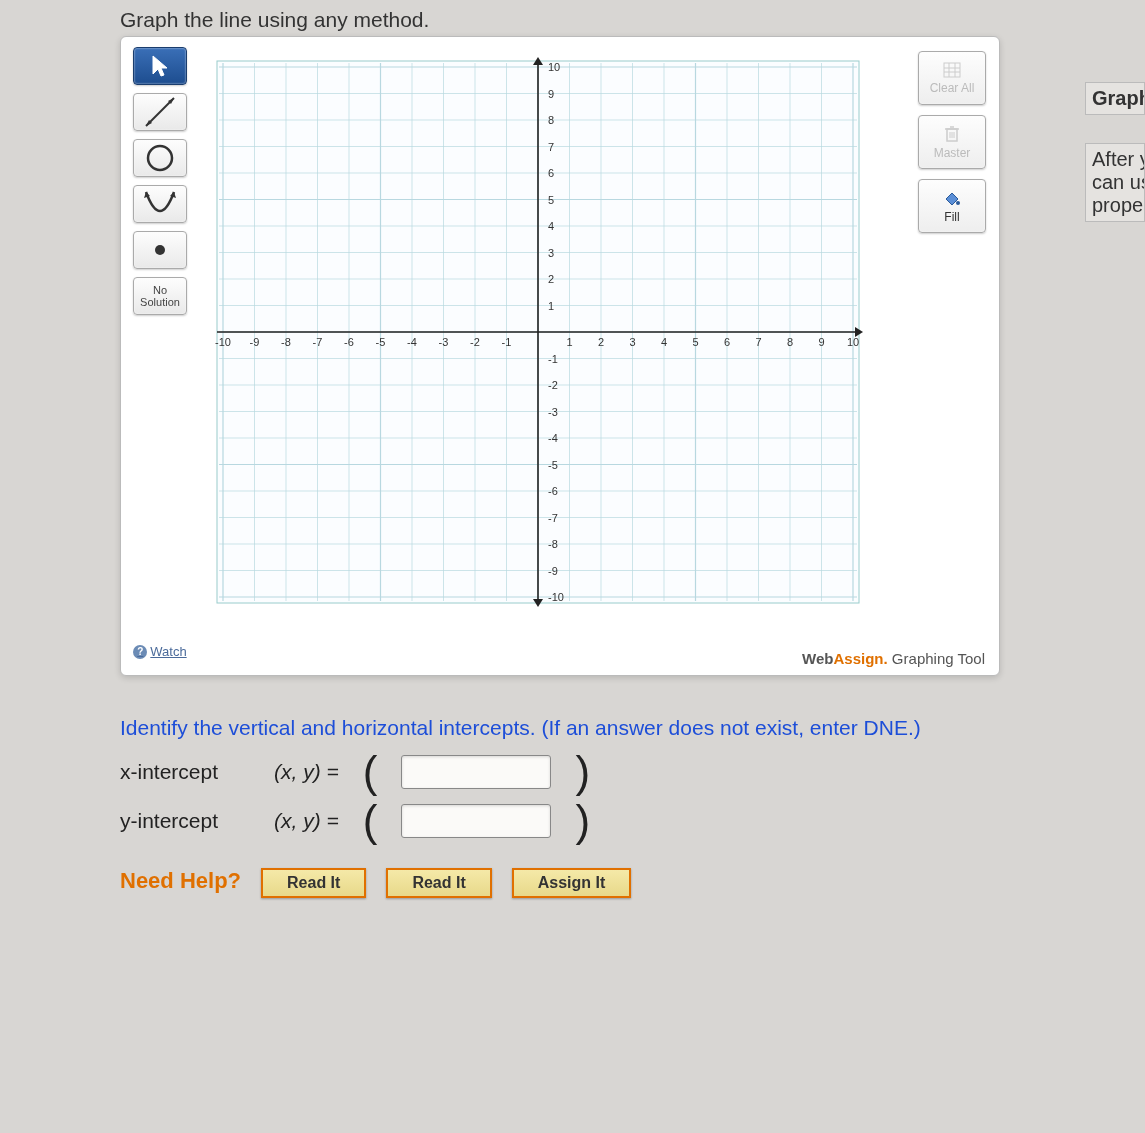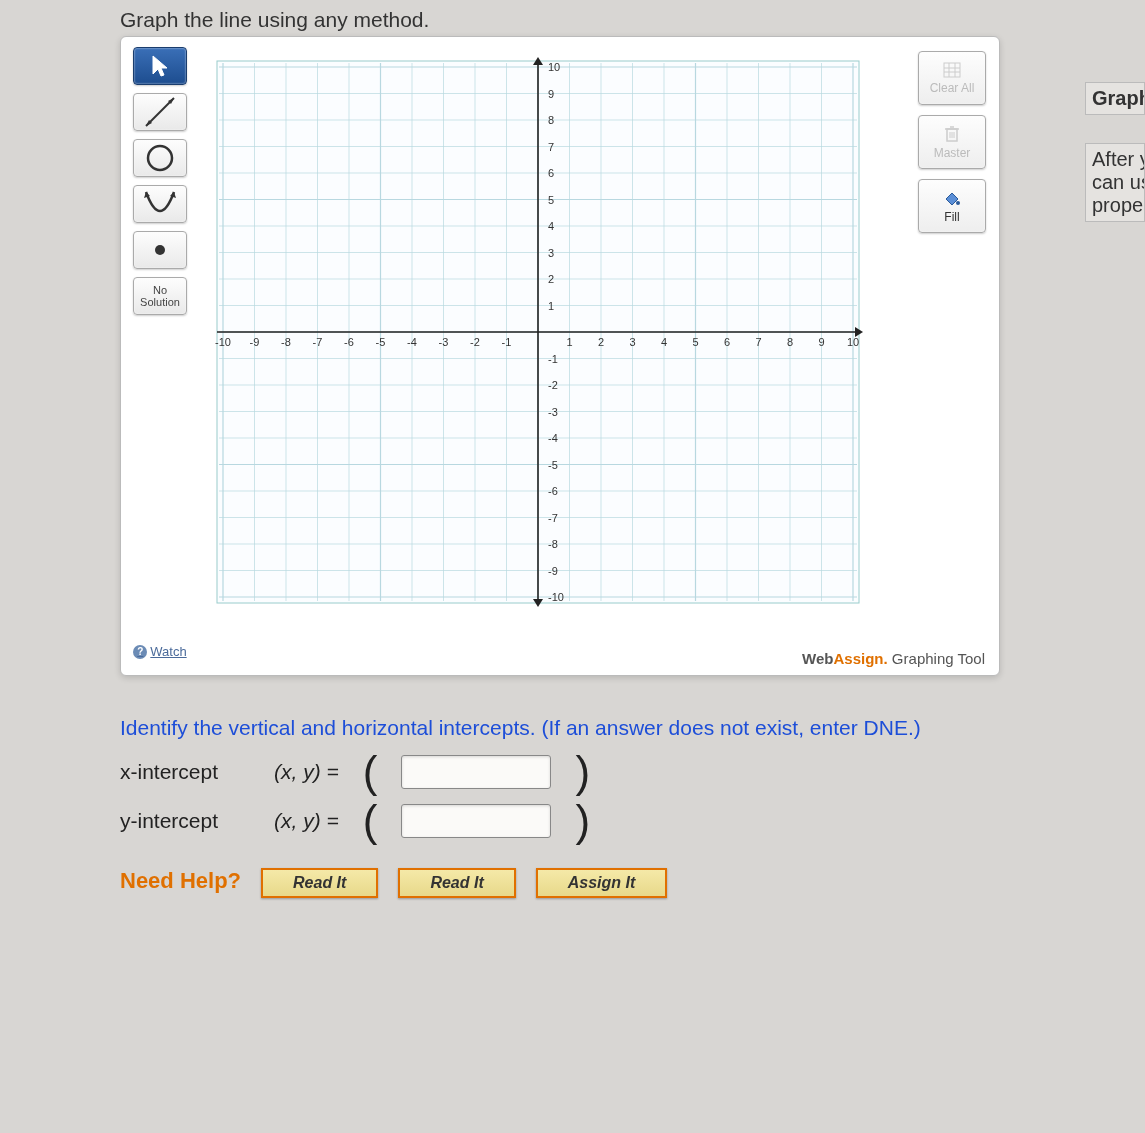--- a/index.html
+++ b/index.html
@@ -181,27 +181,26 @@
     gap: 20px;
   }
   .need-help-title {
     color: #e07000;
     font-weight: bold;
     font-size: 22px;
   }
   .help-btn {
     border: 2px solid #e07000;
     background: linear-gradient(#f5e9a8,#e8d98a);
-    padding: 4px 30px;
+    padding: 4px 24px;
     font-size: 16px;
     font-weight: bold;
     color: #333;
     cursor: pointer;
     box-shadow: 0 1px 2px rgba(0,0,0,0.3);
-    font-style: italic;
   }
 </style>
 </head>
 <body>
 
 <div class="page">
   <div class="prompt">Graph the line using any method.</div>
 
   <div class="graph-container">
 

